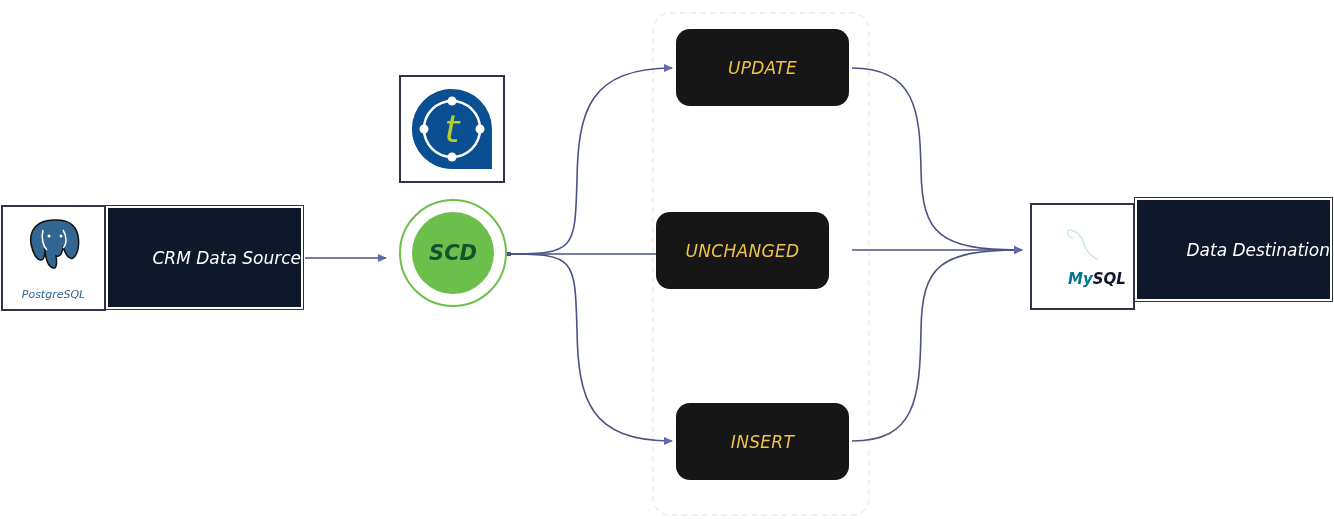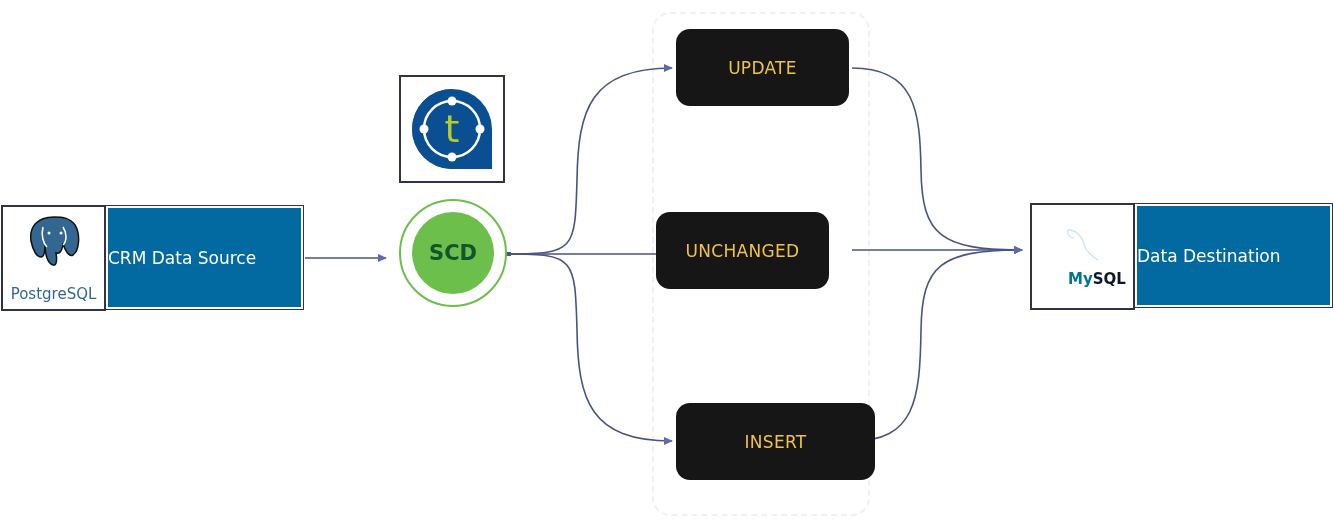--- a/index.html
+++ b/index.html
@@ -1,25 +1,25 @@
 <!DOCTYPE html>
 <html><head>
 <meta charset="utf-8">
 <style>
   html,body{margin:0;padding:0;background:#ffffff;}
   body{width:1334px;height:519px;position:relative;overflow:hidden;font-family:"DejaVu Sans","Liberation Sans",sans-serif;}
-  .abs{position:absolute;box-sizing:border-box;}
+  .abs{position:absolute;box-sizing:border-box;font-style:italic;}
   .dashed-lane{left:652px;top:12px;width:218px;height:504px;border:2px dashed #eef0f4;border-radius:18px;}
   .logo-box{background:#fff;border:2px solid #2f3345;display:flex;flex-direction:column;align-items:center;justify-content:center;}
-  .label-box{background:#0369a1;border:2px solid #fff;outline:1px solid #2f3345;color:#fff;display:flex;align-items:center;justify-content:flex-start;font-size:17px;}
+  .label-box{background:#0f172a;border:2px solid #fff;outline:1px solid #2f3345;color:#fff;display:flex;align-items:center;justify-content:flex-end;font-size:17px;}
   .step{background:#161616;border-radius:14px;color:#f1c24a;display:flex;align-items:center;justify-content:center;font-size:17px;letter-spacing:0.3px;}
   .scd-ring{left:399px;top:199px;width:108px;height:108px;border-radius:50%;border:2px solid #6cbf4a;background:#fff;display:flex;align-items:center;justify-content:center;}
   .scd-core{width:82px;height:82px;border-radius:50%;background:#6cbf4a;color:#14532d;font-weight:bold;font-size:21px;display:flex;align-items:center;justify-content:center;}
   svg.flows{position:absolute;left:0;top:0;}
-  .pg-text{font-size:15px;color:#336791;margin-top:10px;}
+  .pg-text{font-size:11px;color:#336791;margin-top:10px;}
   .mysql-text{font-size:15px;font-weight:bold;margin-top:4px;}
 </style>
 </head>
 <body>
 
 <div class="abs dashed-lane"></div>
 
 <svg class="flows" width="1334" height="519">
   <defs>
     <marker id="arr" markerWidth="10" markerHeight="10" refX="8" refY="5" orient="auto" markerUnits="userSpaceOnUse">
@@ -71,28 +71,28 @@
     <span>SCD</span>
   </div>
 </div>
 
 <div class="abs step" style="left:676px;top:29px;width:173px;height:77px;">
   <span>UPDATE</span>
 </div>
 <div class="abs step" style="left:656px;top:212px;width:173px;height:77px;">
   <span>UNCHANGED</span>
 </div>
-<div class="abs step" style="left:676px;top:403px;width:199px;height:77px;">
+<div class="abs step" style="left:676px;top:403px;width:173px;height:77px;">
   <span>INSERT</span>
 </div>
 
 <div class="abs logo-box" style="left:1030px;top:203px;width:105px;height:107px;">
   <svg width="50" height="40" viewBox="0 0 50 40">
     <path d="M10,4 C18,4 24,10 26,18 C28,26 34,30 40,34" fill="none" stroke="#cfe6f2" stroke-width="1.5"></path>
     <path d="M10,4 C8,8 12,12 16,12" fill="none" stroke="#cfe6f2" stroke-width="1.2"></path>
   </svg>
   <div class="mysql-text">
     <span style="color:#00758f;padding-left:29px;">My</span><span style="color:#0f172a;">SQL</span>
   </div>
 </div>
-<div class="abs label-box" style="left:1135px;top:204px;width:197px;height:103px;">
+<div class="abs label-box" style="left:1135px;top:198px;width:197px;height:103px;">
   <span>Data Destination</span>
 </div>
 
 </body></html>

